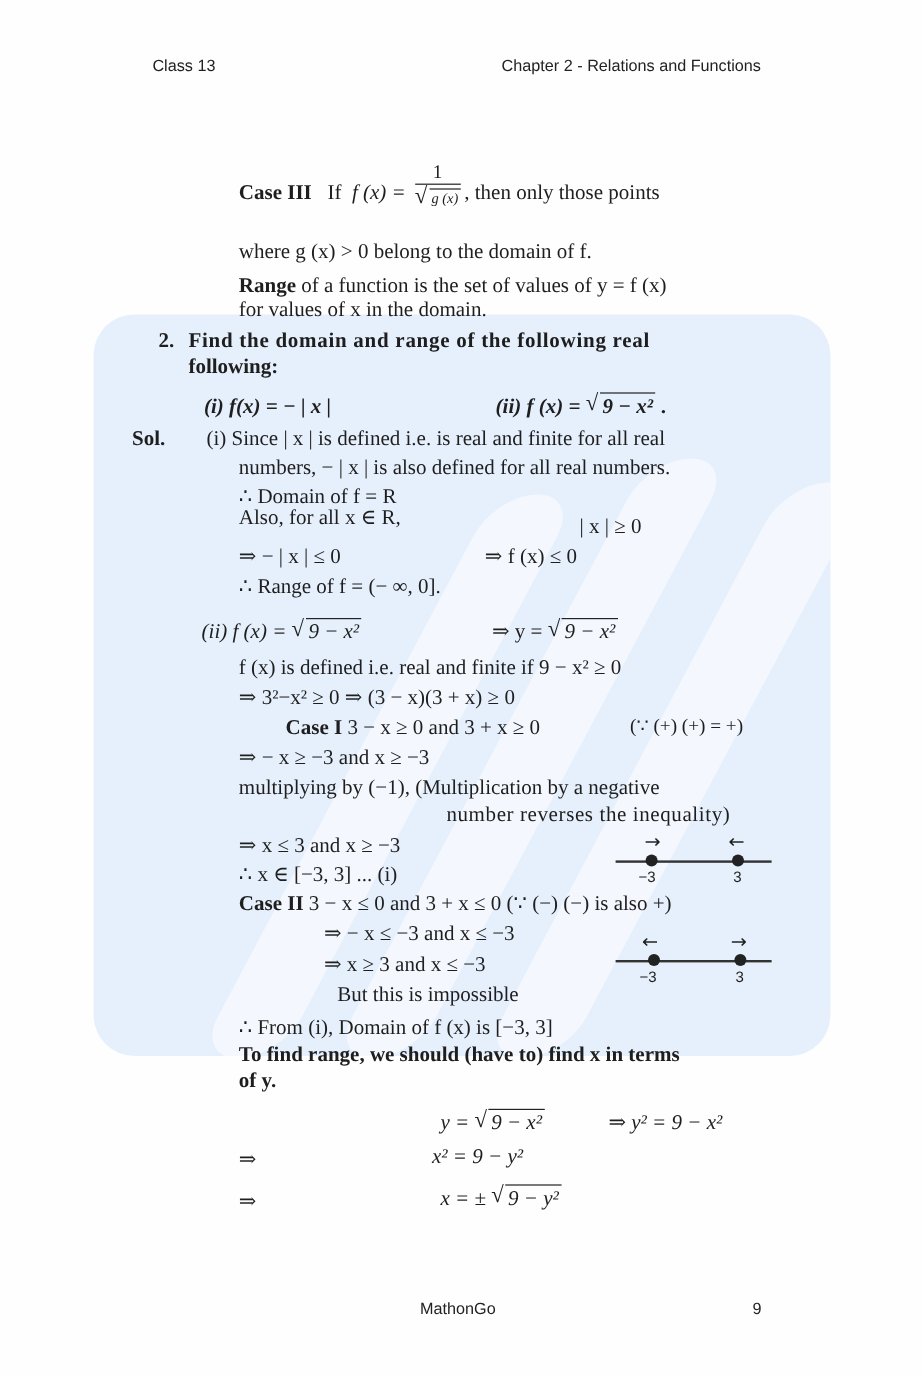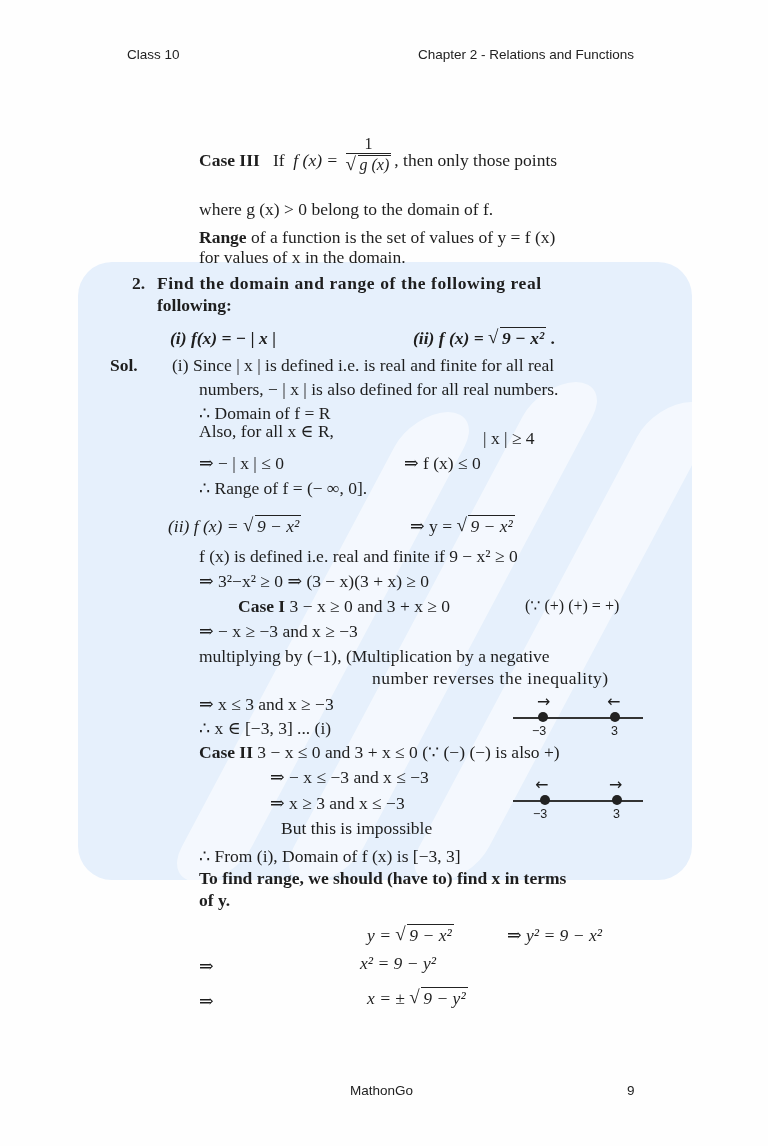--- a/index.html
+++ b/index.html
@@ -14,31 +14,31 @@
   }
   .wm { position:absolute; background:rgba(255,255,255,0.55); border-radius:40px; transform:skewX(-28deg); }
   .ln { position:absolute; font-size:17.5px; white-space:nowrap; line-height:22px; }
   .b { font-weight:bold; }
   .i { font-style:italic; }
   .sqrt { display:inline-block; position:relative; padding-left:12px; }
   .sqrt::before { content:"\221A"; position:absolute; left:0; top:-1px; font-size:19px; }
   .sqrt .rad { border-top:1.3px solid #222; padding:0 2px; }
   .frac { display:inline-block; vertical-align:middle; text-align:center; margin:0 3px; }
   .frac .num { display:block; border-bottom:1.2px solid #222; padding:0 4px; font-size:16px; line-height:19px; }
-  .frac .den { display:block; font-size:16px; line-height:22px; }
+  .frac .den { display:block; font-size:12px; line-height:22px; }
   .nl { position:absolute; width:130px; height:40px; }
   .nl .axis { position:absolute; left:0; right:0; top:17px; height:1.5px; background:#333; }
   .nl .dot { position:absolute; top:12px; width:10px; height:10px; border-radius:50%; background:#222; }
   .nl .arr { position:absolute; top:-8px; font-family:"DejaVu Sans",sans-serif; font-size:16px; }
   .nl .lab { position:absolute; top:24px; font-family:"Liberation Sans",sans-serif; font-size:12.5px; }
 </style>
 </head>
 <body>
 
-<div class="hdr" style="left:127px;top:47px;">Class 10</div>
+<div class="hdr" style="left:127px;top:47px;">Class 13</div>
 <div class="hdr" style="left:418px;top:47px;">Chapter 2 - Relations and Functions</div>
 
 <div class="panel">
   <div class="wm" style="left:210px;top:150px;width:70px;height:470px;"></div>
   <div class="wm" style="left:330px;top:120px;width:70px;height:500px;"></div>
   <div class="wm" style="left:450px;top:140px;width:70px;height:480px;"></div>
 </div>
 
 <div class="ln" style="left:199px;top:148px;">
   <span class="b">Case III</span>&nbsp;&nbsp;
@@ -63,21 +63,21 @@
   <span class="i">(ii)  f (x) =</span>
   <span class="sqrt"><span class="rad i">9 − x²</span></span>
   <span>.</span>
 </div>
 
 <div class="ln b" style="left:110px;top:354px;">Sol.</div>
 <div class="ln" style="left:172px;top:354px;">(i)  Since | x | is defined i.e. is real and finite for all real</div>
 <div class="ln" style="left:199px;top:378px;">numbers, − | x | is also defined for all real numbers.</div>
 <div class="ln" style="left:199px;top:402px;">∴   Domain of f = R</div>
 <div class="ln" style="left:199px;top:420px;">Also, for all x ∈ R,</div>
-<div class="ln" style="left:483px;top:427px;">| x | ≥ 4</div>
+<div class="ln" style="left:483px;top:427px;">| x | ≥ 0</div>
 <div class="ln" style="left:199px;top:452px;">⇒  − | x | ≤ 0</div>
 <div class="ln" style="left:404px;top:452px;">⇒  f (x) ≤ 0</div>
 <div class="ln" style="left:199px;top:477px;">∴   Range of f = (− ∞, 0].</div>
 
 <div class="ln" style="left:168px;top:515px;">
   <span class="i">(ii)  f (x) =</span>
   <span class="sqrt"><span class="rad i">9 − x²</span></span>
 </div>
 <div class="ln" style="left:410px;top:515px;">
   <span>⇒  y =</span>

